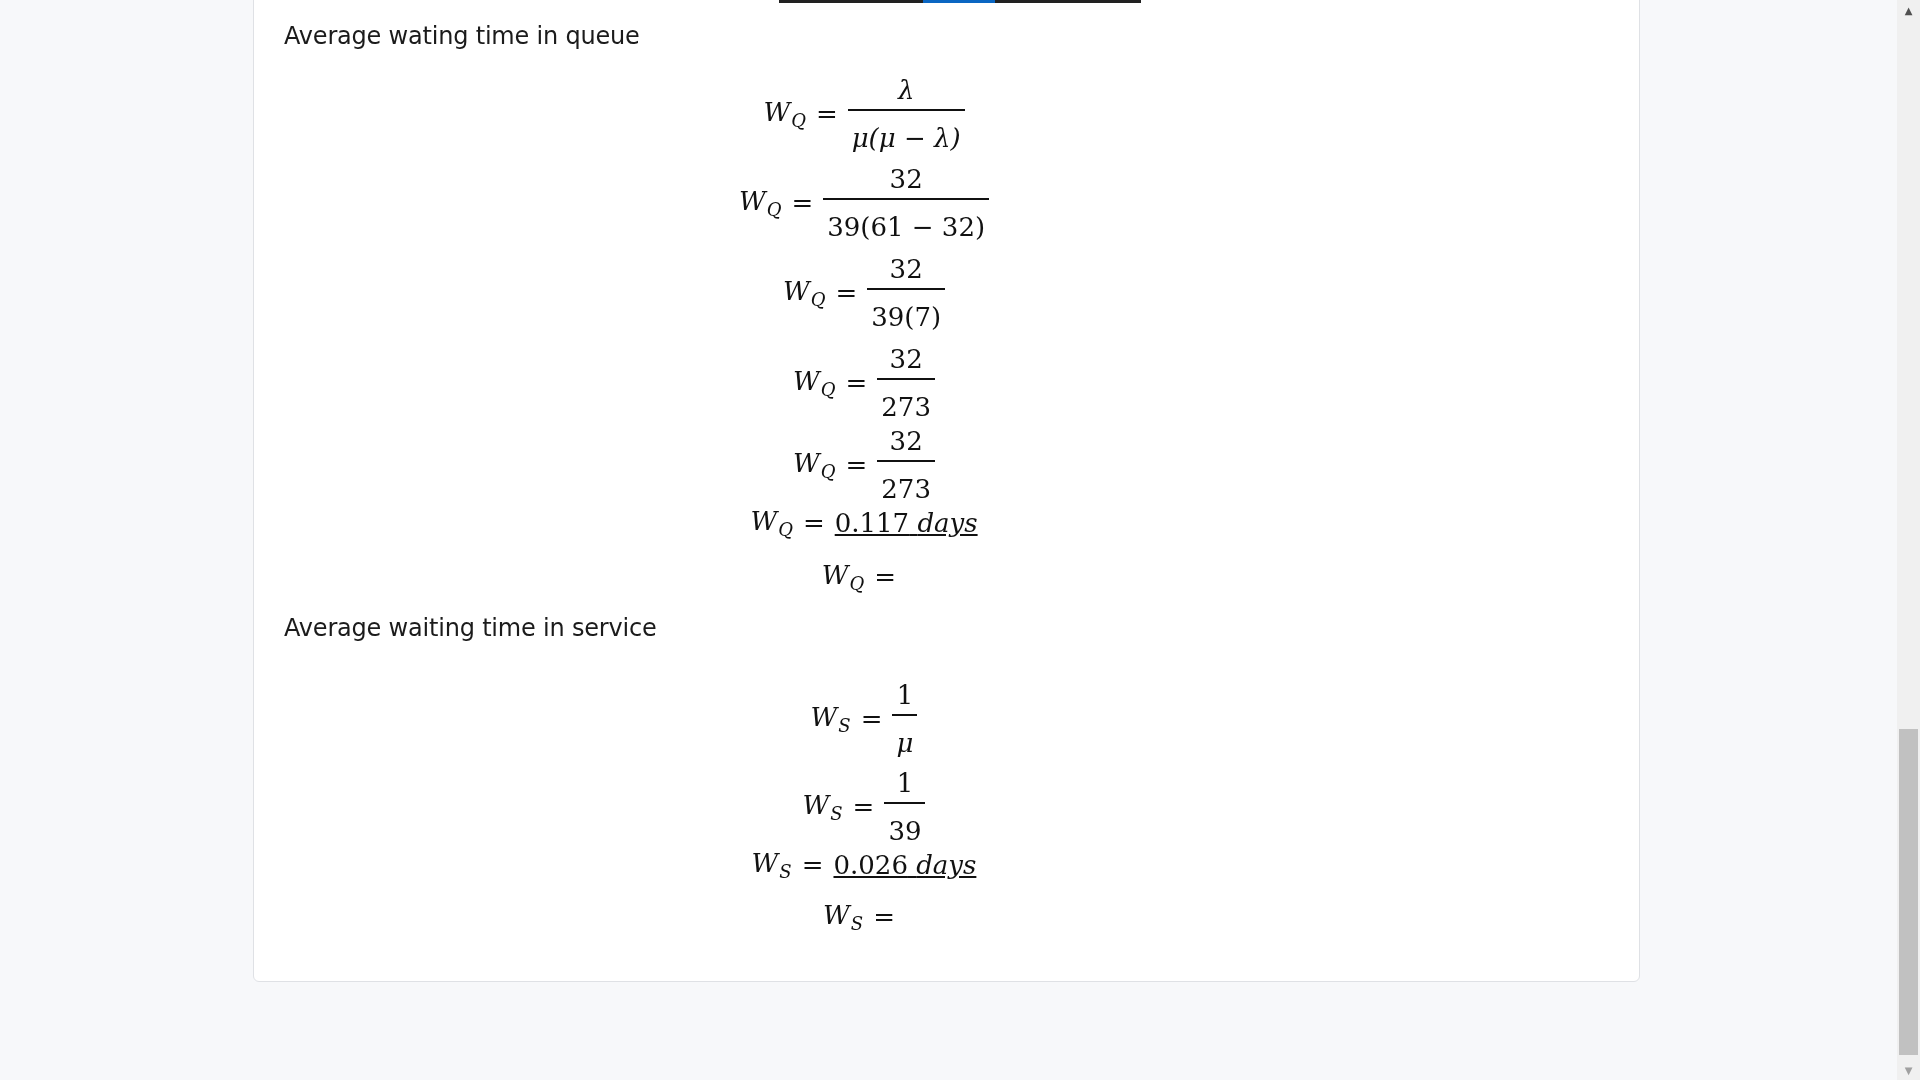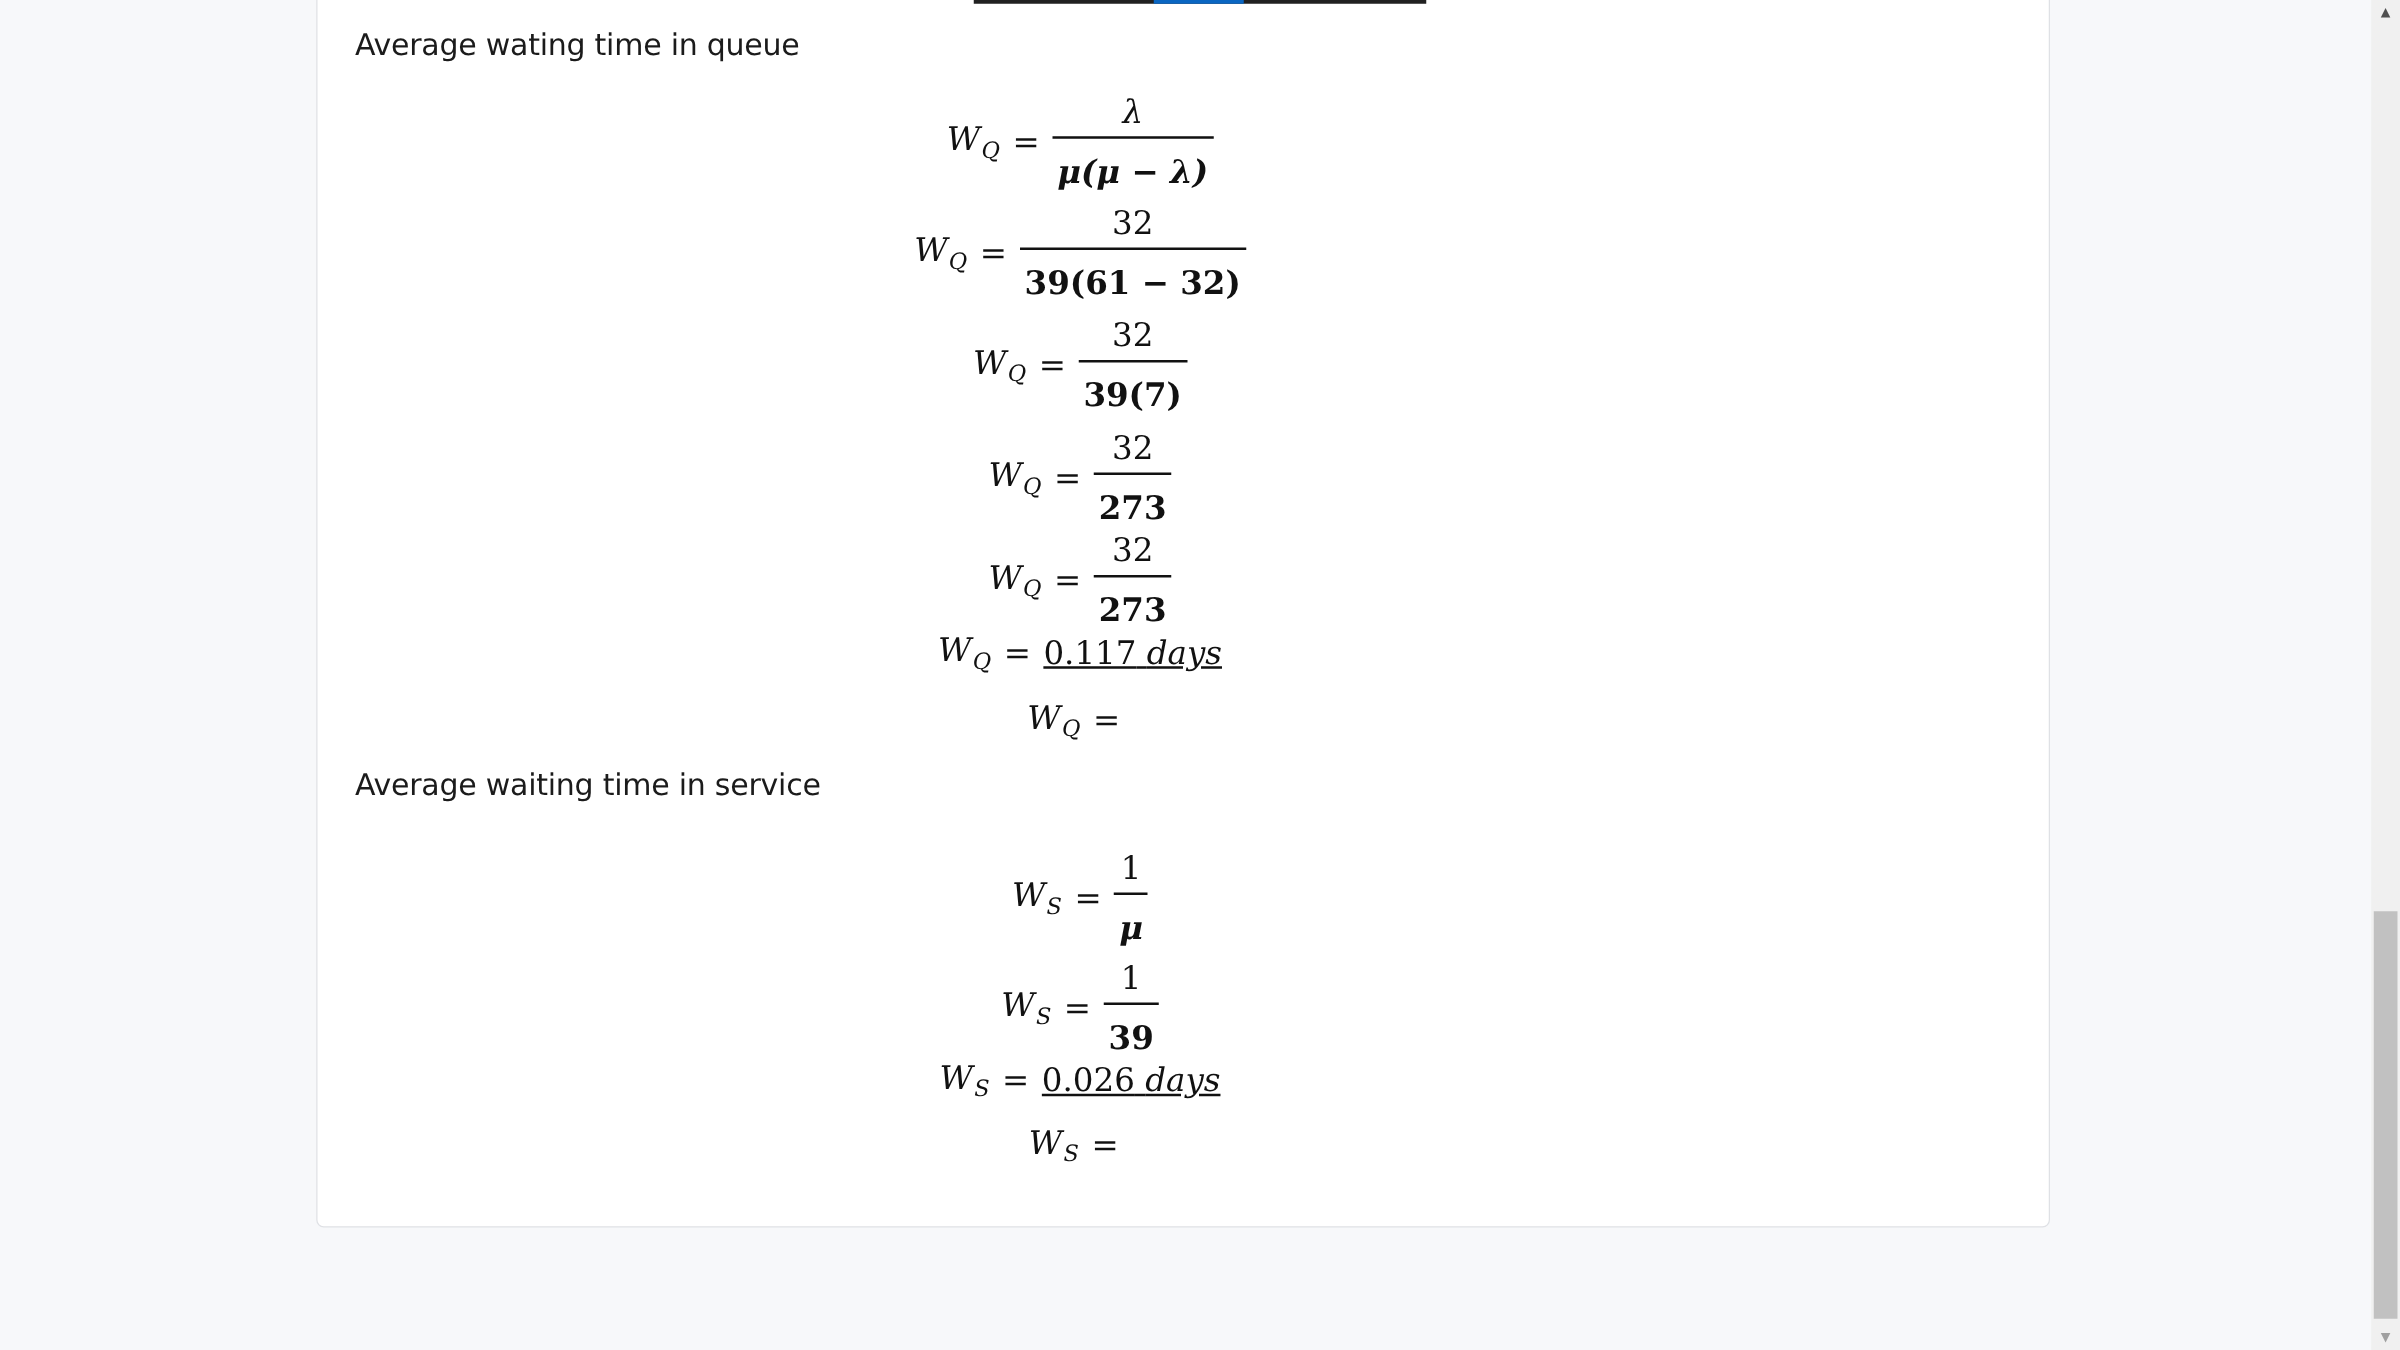--- a/index.html
+++ b/index.html
@@ -34,21 +34,21 @@
     font-family: "DejaVu Serif", "Liberation Serif", serif;
     font-size: 26px; color: #111;
   }
   .eq .lhs { font-style: italic; white-space: nowrap; }
   .eq .lhs sub { font-size: 18px; font-style: italic; vertical-align: -6px; margin-left: 1px; }
   .eq .eqsign { margin: 0 10px; }
   .frac { display: inline-flex; flex-direction: column; align-items: center; vertical-align: middle; }
   .frac .num, .frac .den { padding: 0 4px; line-height: 34px; white-space: nowrap; }
   .frac .bar { height: 1.5px; background: #111; align-self: stretch; }
   .frac .num { padding-bottom: 2px; }
-  .frac .den { padding-top: 10px; font-weight: bold; }
+  .frac .den { padding-top: 10px; }
   .it { font-style: italic; }
   .inline { white-space: nowrap; text-decoration: underline; }
   .scrollbar {
     position: absolute; right: 0; top: 0; width: 23px; height: 1080px; background: #f0f0f0;
   }
   .scroll-up, .scroll-down {
     position: absolute; left: 0; width: 23px; height: 20px;
     display: flex; align-items: center; justify-content: center;
     color: #505050; font-size: 10px;
   }

